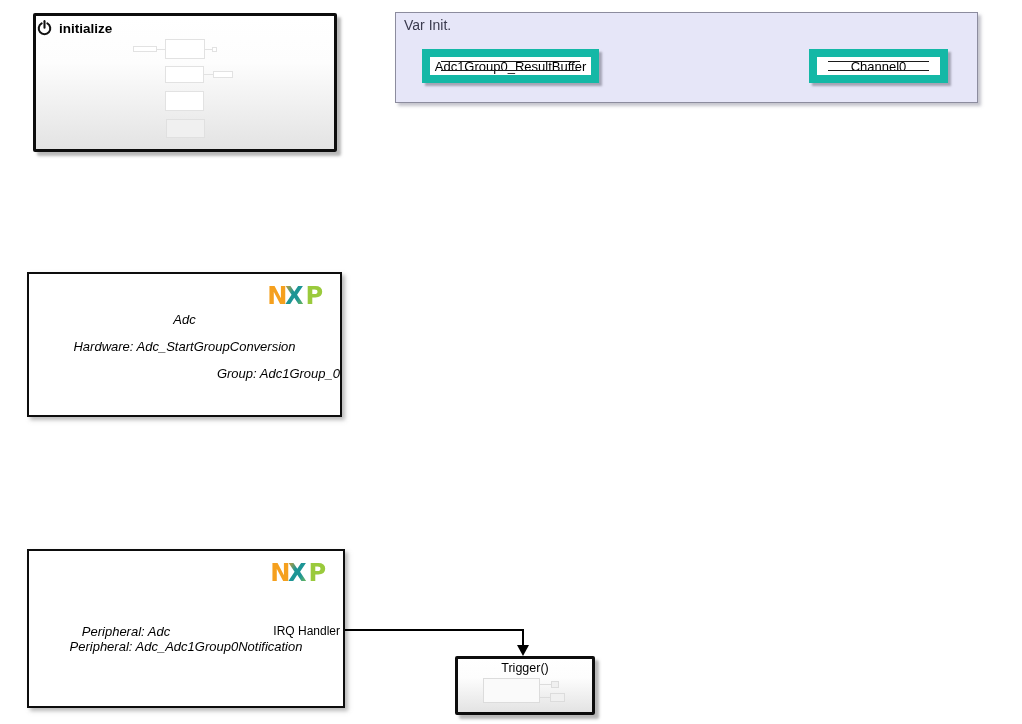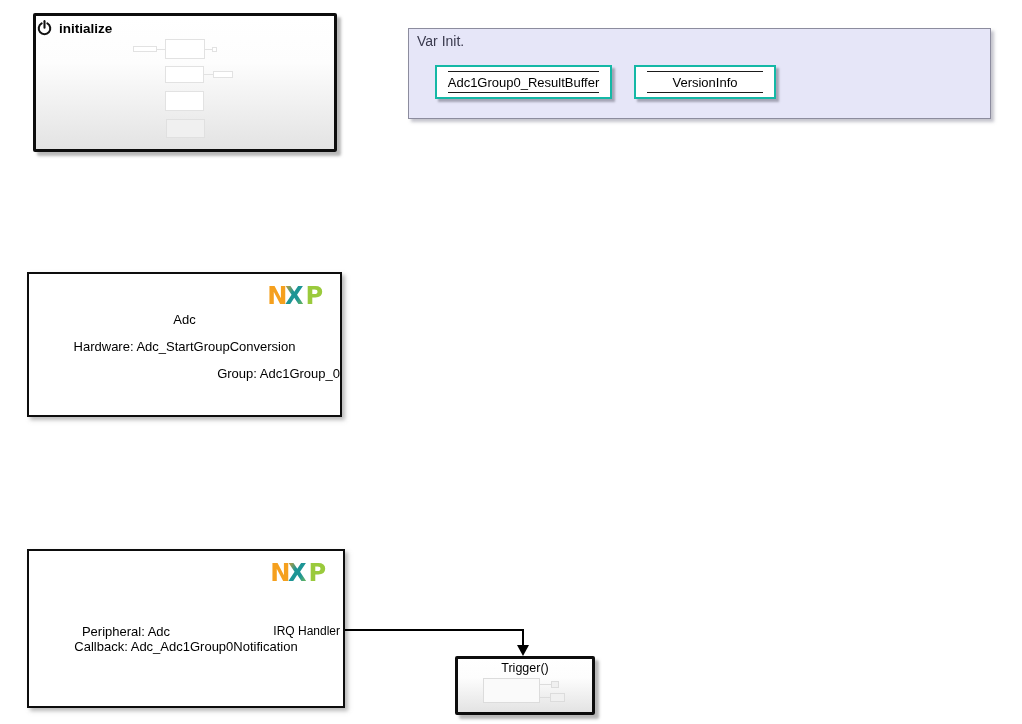--- a/index.html
+++ b/index.html
@@ -14,21 +14,21 @@
     background:linear-gradient(180deg,#ffffff 0%,#fdfdfd 35%,#e3e3e3 100%);
     box-shadow:4px 4px 3px rgba(125,125,125,0.55);
   }
   .sfun{
     position:absolute;box-sizing:border-box;
     background:#ffffff;border:2px solid #0d0d0d;
     box-shadow:3px 3px 4px rgba(120,120,120,0.5);
   }
   .datastore{
     position:absolute;box-sizing:border-box;
-    background:#ffffff;border:2px solid #14b8a6;
+    background:#ffffff;border:8px solid #14b8a6;
     box-shadow:3px 3px 2px rgba(110,110,125,0.55);
     display:flex;align-items:center;justify-content:center;
     font-size:13px;
   }
   .datastore .dline{position:absolute;left:11px;right:11px;height:1px;background:#1a1a1a;}
   .datastore .dline.top{top:4px;}
   .datastore .dline.bot{bottom:4px;}
   
   .area{
     position:absolute;box-sizing:border-box;
@@ -37,21 +37,21 @@
   }
   .area-label{position:absolute;top:4px;left:8px;font-size:14px;color:#3a3a4e;}
   
   .init-header{display:flex;align-items:center;justify-content:flex-start;gap:6px;padding-top:4px;}
   .init-label{font-size:13.5px;font-weight:bold;}
   
   .ghost{position:absolute;box-sizing:border-box;border:1px solid #e2e2e2;background:#ffffff;}
   .ghost.fill{background:#f0f0f0;border-color:#e0e0e0;}
   .gline{position:absolute;height:1px;background:#e2e2e2;}
   
-  .bline{position:absolute;left:0;right:0;text-align:center;font-size:13px;line-height:15px;}
+  .bline{position:absolute;left:0;right:0;text-align:center;font-size:13px;line-height:15px;font-style:italic;}
   .port-label{position:absolute;font-size:12px;line-height:15px;}
   .nxp{position:absolute;top:9px;right:10px;}
   
   .trig-label{position:absolute;top:2px;left:0;right:0;text-align:center;font-size:12.5px;}
   
   .wire{position:absolute;background:#000;}
   .arrow-down{
     position:absolute;width:0;height:0;
     border-left:6px solid transparent;border-right:6px solid transparent;
     border-top:11px solid #000;
@@ -89,35 +89,35 @@
       <div class="gline" style="left:169px;top:33px;width:7px;"></div>
       <div class="ghost" style="left:176px;top:31px;width:5px;height:5px;"></div>
       <div class="ghost" style="left:129px;top:50px;width:39px;height:17px;"></div>
       <div class="gline" style="left:168px;top:58px;width:9px;"></div>
       <div class="ghost" style="left:177px;top:55px;width:20px;height:7px;"></div>
       <div class="ghost" style="left:129px;top:75px;width:39px;height:20px;"></div>
       <div class="ghost fill" style="left:130px;top:103px;width:39px;height:19px;"></div>
     </div>
   </div>
 
-  <div class="area" style="left:408px;top:12px;width:583px;height:91px;margin-top:16px;">
+  <div class="area" style="left:395px;top:12px;width:583px;height:91px;">
     <div class="area-label">Var Init.</div>
 
     <div class="datastore" style="left:26px;top:36px;width:177px;height:34px;">
       <div class="dline top"></div>
       <span>Adc1Group0_ResultBuffer</span>
       <div class="dline bot"></div>
     </div>
 
-    <div class="datastore" style="left:225px;top:36px;width:142px;height:34px;">
+
+    <div class="datastore" style="left:413px;top:36px;width:139px;height:34px;">
       <div class="dline top"></div>
-      <span>VersionInfo</span>
+      <span>Channel0</span>
       <div class="dline bot"></div>
     </div>
-
   </div>
 
   <div class="sfun" style="left:27px;top:272px;width:315px;height:145px;">
     <svg class="nxp" width="64" height="26" viewBox="0 0 66 28">
       <text x="0" y="23" font-family="DejaVu Sans, sans-serif" font-weight="bold" font-size="26" fill="#f5a01e">N</text>
       <text x="19" y="23" font-family="DejaVu Sans, sans-serif" font-weight="bold" font-size="26" fill="url(#xgrad)">X</text>
       <text x="41" y="23" font-family="DejaVu Sans, sans-serif" font-weight="bold" font-size="26" fill="#9aca3c">P</text>
     </svg>
     <div class="bline" style="top:38px;">Adc</div>
     <div class="bline" style="top:65px;">Hardware: Adc_StartGroupConversion</div>
@@ -125,21 +125,21 @@
   </div>
 
   <div class="sfun" style="left:27px;top:549px;width:318px;height:159px;">
     <svg class="nxp" width="64" height="26" viewBox="0 0 66 28">
       <text x="0" y="23" font-family="DejaVu Sans, sans-serif" font-weight="bold" font-size="26" fill="#f5a01e">N</text>
       <text x="19" y="23" font-family="DejaVu Sans, sans-serif" font-weight="bold" font-size="26" fill="url(#xgrad)">X</text>
       <text x="41" y="23" font-family="DejaVu Sans, sans-serif" font-weight="bold" font-size="26" fill="#9aca3c">P</text>
     </svg>
     <div class="bline" style="top:73px;left:-60px;right:60px;">Peripheral: Adc</div>
     <div class="port-label" style="top:73px;right:3px;">IRQ Handler</div>
-    <div class="bline" style="top:88px;">Callback: Adc_Adc1Group0Notification</div>
+    <div class="bline" style="top:88px;">Peripheral: Adc_Adc1Group0Notification</div>
   </div>
 
   <div class="wire" style="left:345px;top:629px;width:178px;height:1.5px;"></div>
   <div class="wire" style="left:522px;top:629px;width:1.5px;height:17px;"></div>
   <div class="arrow-down" style="left:517px;top:645px;"></div>
 
   <div class="subsys" style="left:455px;top:656px;width:140px;height:59px;padding-left:22px;">
     <div class="trig-label">Trigger()</div>
     <div>
       <div class="ghost" style="left:25px;top:19px;width:57px;height:25px;background:#fafafa;border-color:#dcdcdc;"></div>

